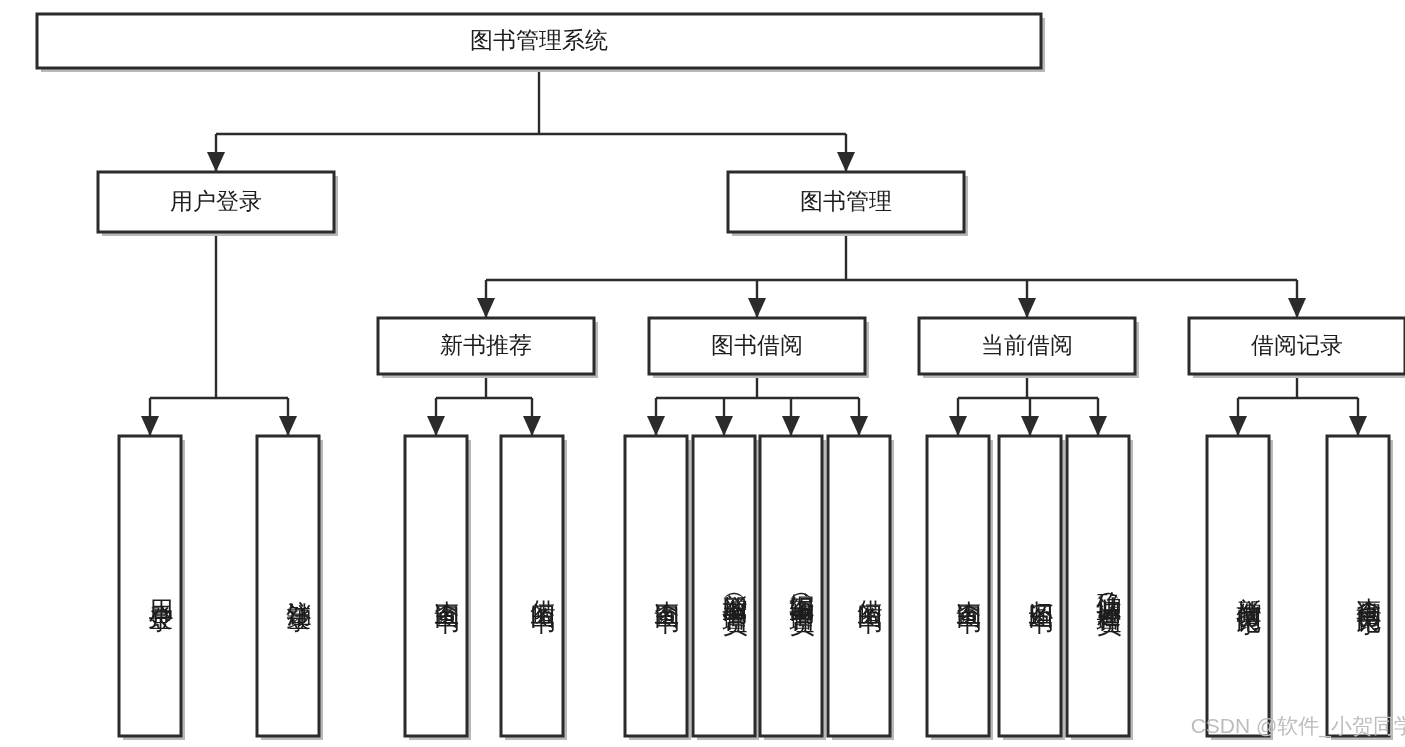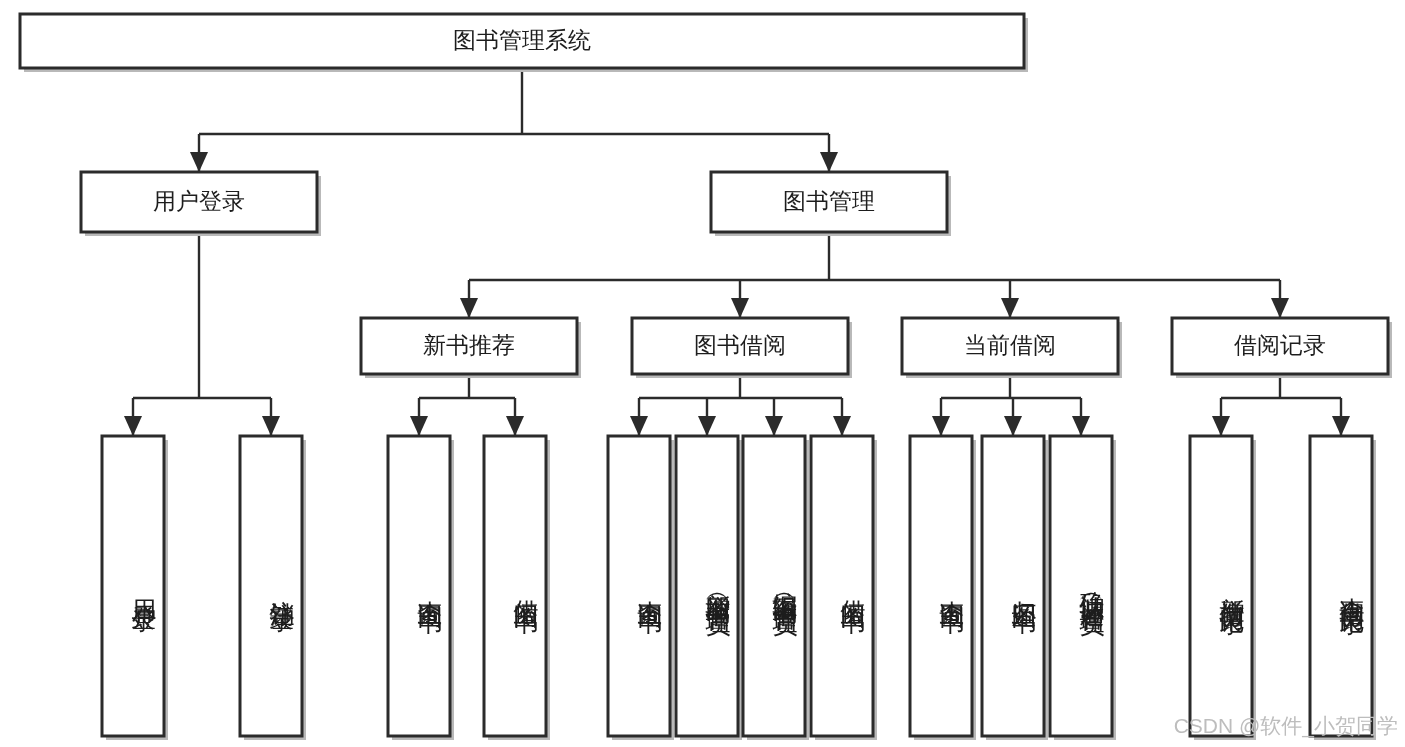--- a/index.html
+++ b/index.html
@@ -9,21 +9,21 @@
   }
   body {
     width: 1405px;
     height: 747px;
     font-family: "Liberation Sans", "DejaVu Sans", sans-serif;
     overflow: hidden;
     position: relative;
   }
   #diagram-root {
     position: absolute;
-    left: 0;
+    left: 17px;
     top: 0;
     width: 1233px;
     height: 747px;
   }
   svg.diagram {
     display: block;
     width: 1405px;
     height: 747px;
   }
   .node-box {

